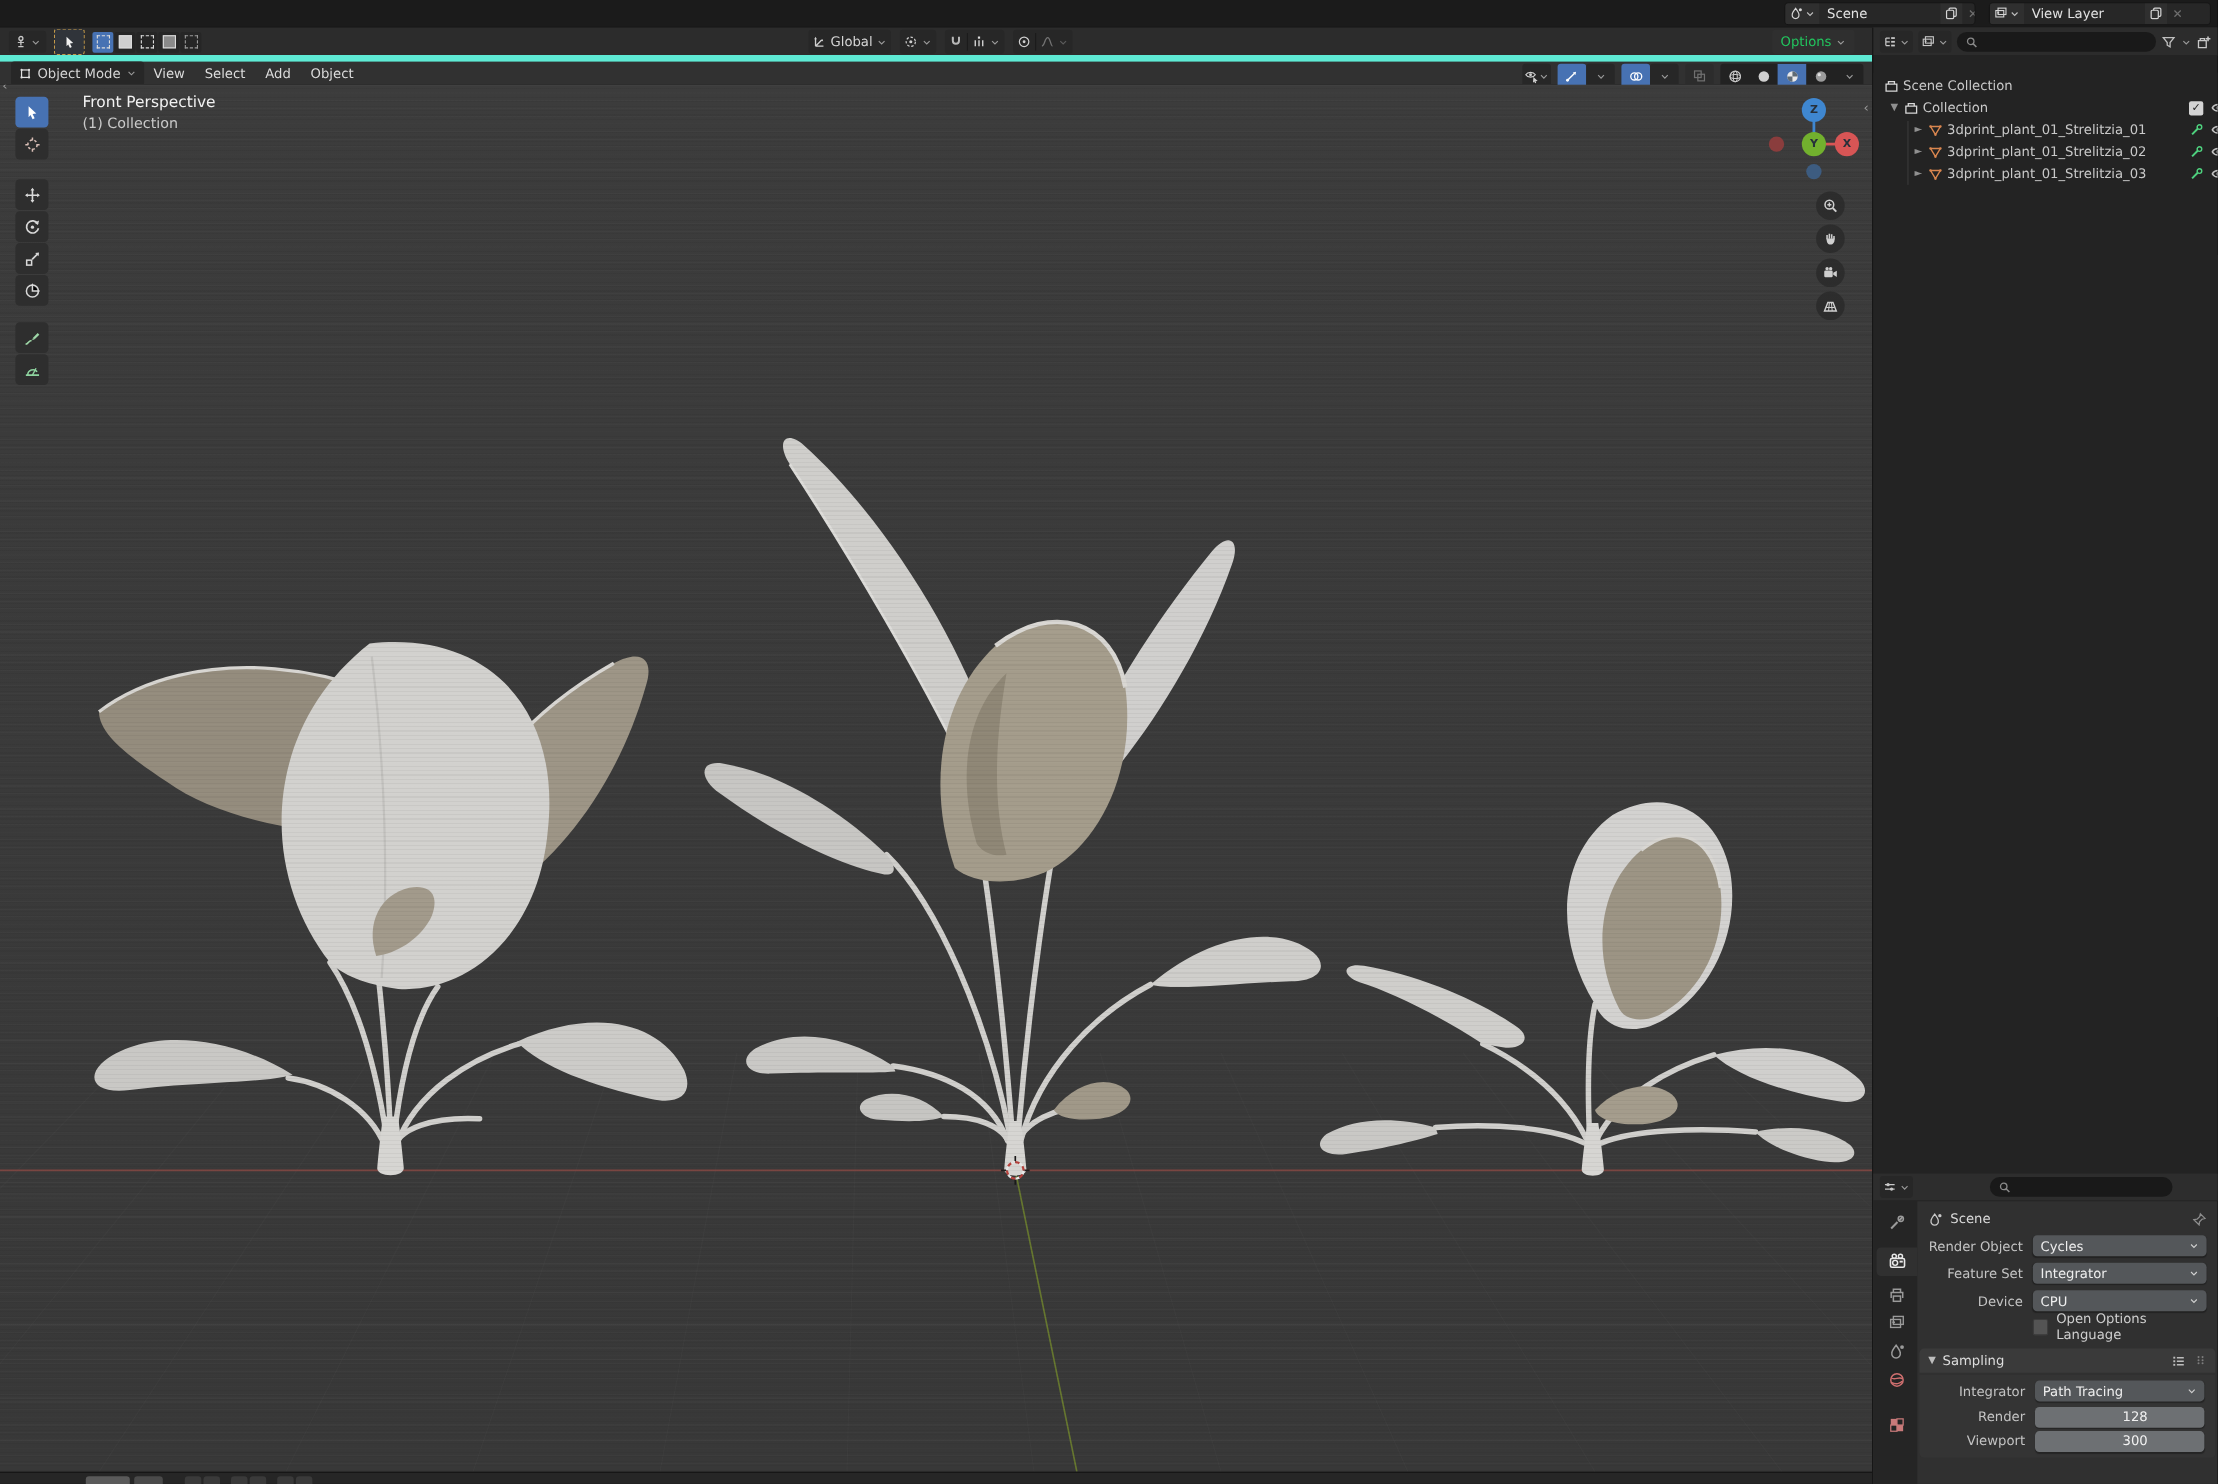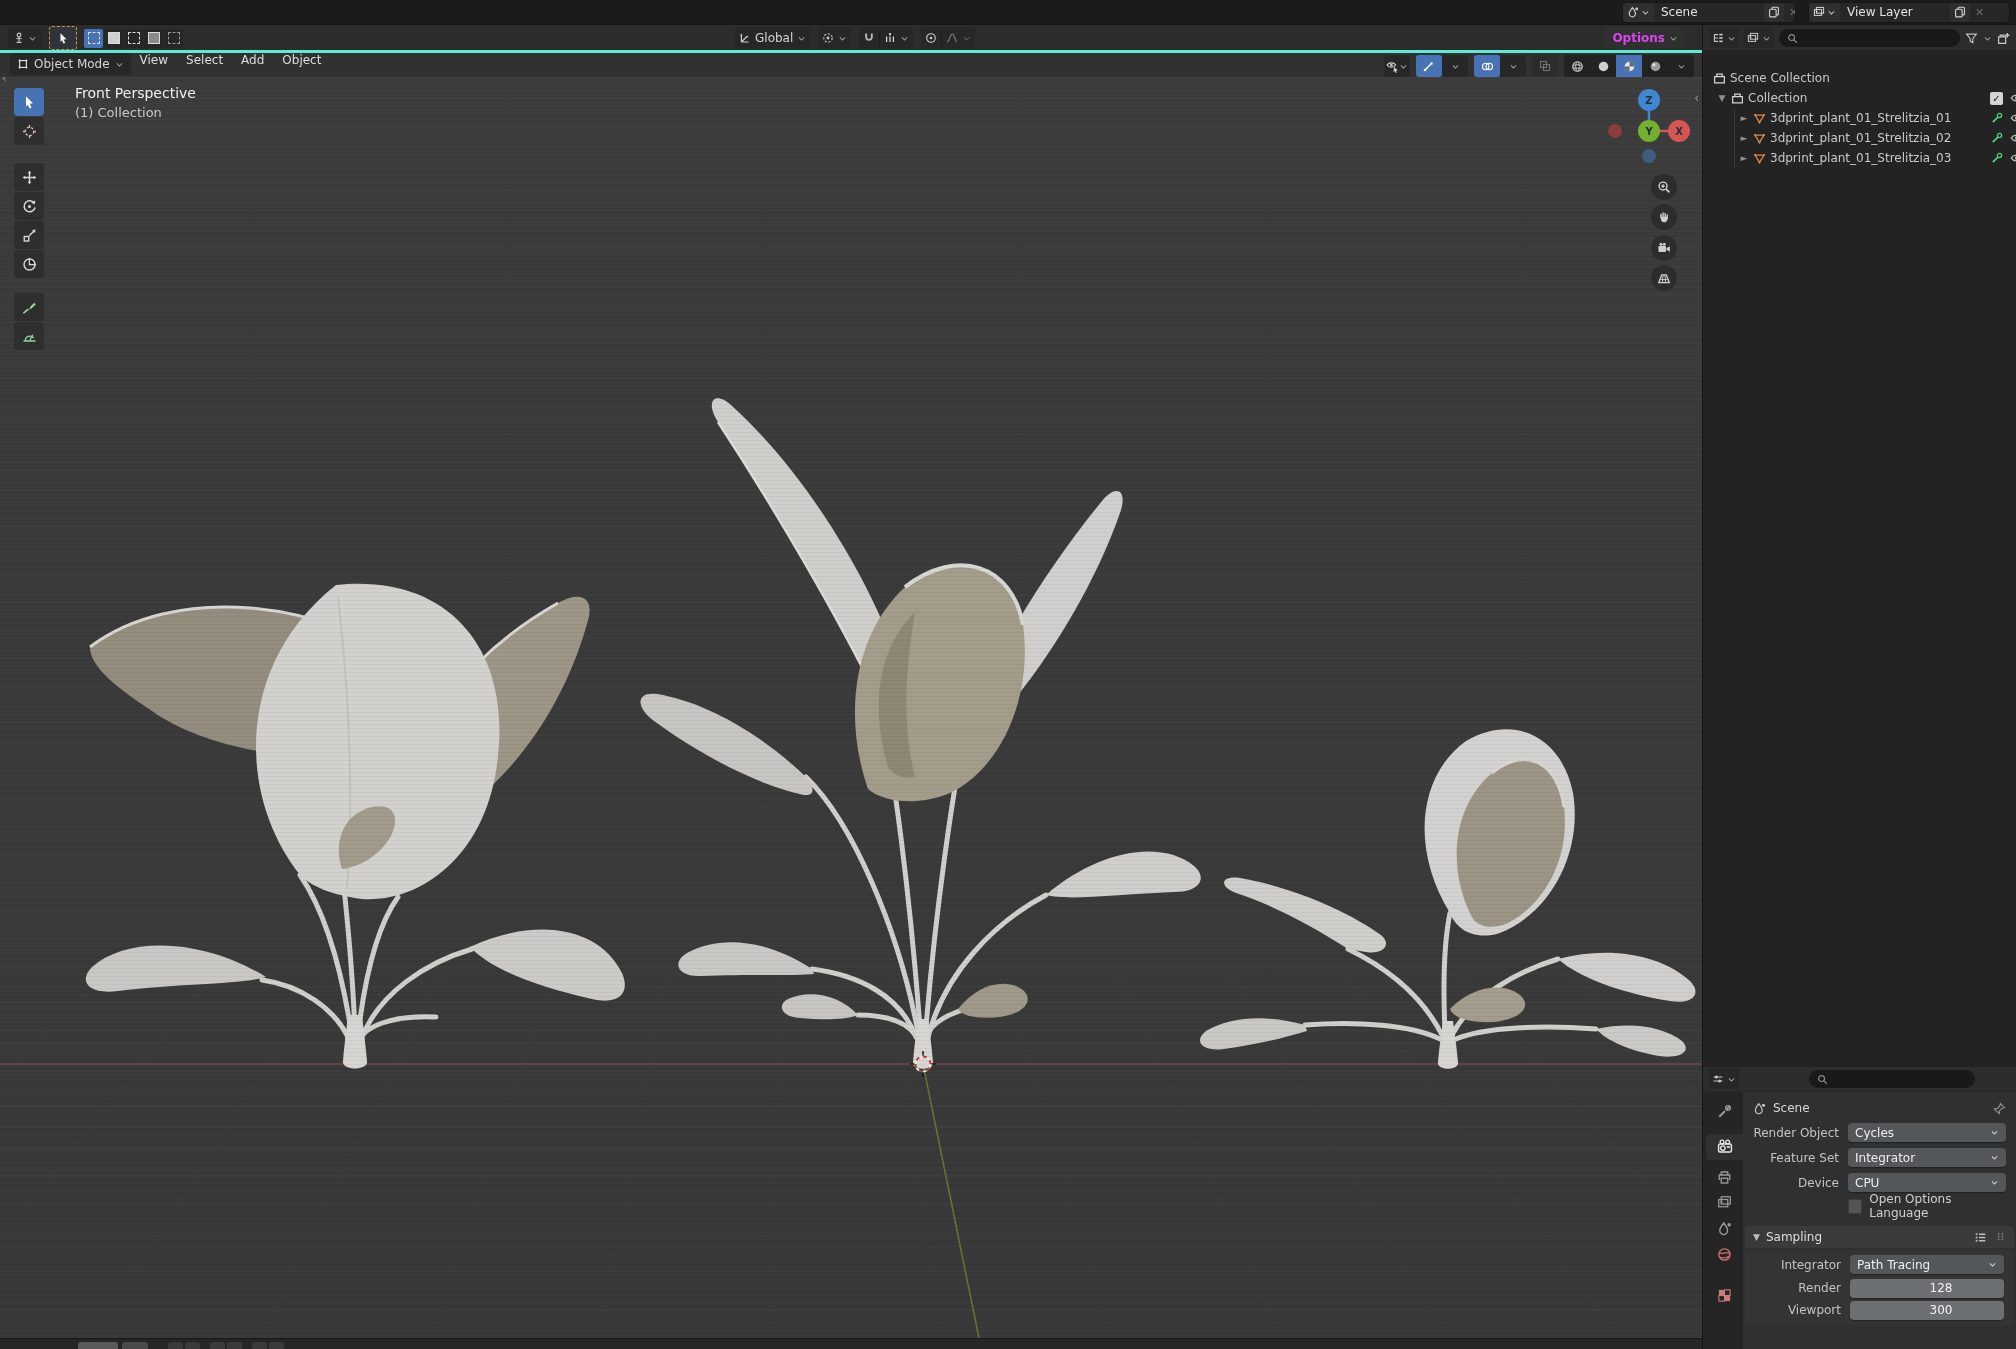--- a/index.html
+++ b/index.html
@@ -24,28 +24,28 @@
            border:1px dashed #c49a4a;border-radius:3px;background:#30343a;}
   .modegrp{display:flex;gap:1px;}
   .modebtn{width:19px;height:19px;border-radius:2px;background:#262626;display:flex;align-items:center;justify-content:center;}
   .modebtn.active{background:#4772b3;}
   .sq{width:10px;height:10px;border:1px dashed #dcdcdc;}
   .sq.solid{border-style:solid;background:#cfcfcf;}
   .tscenter{position:absolute;left:735px;top:2px;height:22px;display:flex;align-items:center;gap:8px;}
   .grp{display:flex;align-items:center;height:22px;background:#272727;border-radius:3px;padding:0 4px;gap:4px;}
   .grp .div{width:1px;height:16px;background:#1b1b1b;}
   .dim{opacity:.45;}
-  .optionsbtn{position:absolute;right:330px;top:2px;height:22px;display:flex;align-items:center;gap:4px;padding:0 8px;background:#2f2f2f;border-radius:3px;color:#d946ef;font-weight:bold;}
+  .optionsbtn{position:absolute;right:330px;top:2px;height:22px;display:flex;align-items:center;gap:4px;padding:0 8px;background:#2f2f2f;border-radius:3px;color:#22c55e;}
   
   .outlhdr{position:absolute;left:1702px;top:0;width:314px;height:26px;background:#2c2c2c;border-left:1px solid #151515;
            display:flex;align-items:center;gap:5px;padding:0 6px;box-sizing:border-box;}
   .searchpill{flex:1;display:flex;align-items:center;gap:5px;height:18px;background:#191919;border-radius:9px;padding:0 8px;color:#8a8a8a;}
   
-  .vphdr{position:absolute;left:0;top:50px;width:1702px;height:27px;background:#313131;border-top:3px solid #5eead4;box-sizing:border-box;
-         display:flex;}
+  .vphdr{position:absolute;left:0;top:50px;width:1702px;height:27px;background:#313131;border-top:6px solid #5eead4;box-sizing:border-box;
+         display:flex;align-items:center;}
   .vphdr .modebtn2{display:flex;align-items:center;gap:5px;height:22px;background:#272727;border-radius:3px;padding:0 7px;margin-left:10px;}
   .menu{padding:0 9px;color:#dcdcdc;}
   .vpright{position:absolute;right:8px;top:2px;height:22px;display:flex;align-items:center;gap:6px;}
   .sbtn{height:22px;min-width:22px;display:flex;align-items:center;justify-content:center;border-radius:3px;background:#272727;padding:0 2px;}
   .sbtn.blue{background:#4772b3;}
   .shadegrp{display:flex;align-items:center;background:#222;border-radius:3px;overflow:hidden;}
   .shadegrp .sbtn{border-radius:0;background:transparent;}
   .shadegrp .sbtn.blue{background:#4772b3;}
   
   .viewport{position:absolute;left:0;top:77px;width:1702px;height:1261px;background:linear-gradient(#3c3c3c,#383838);overflow:hidden;}

